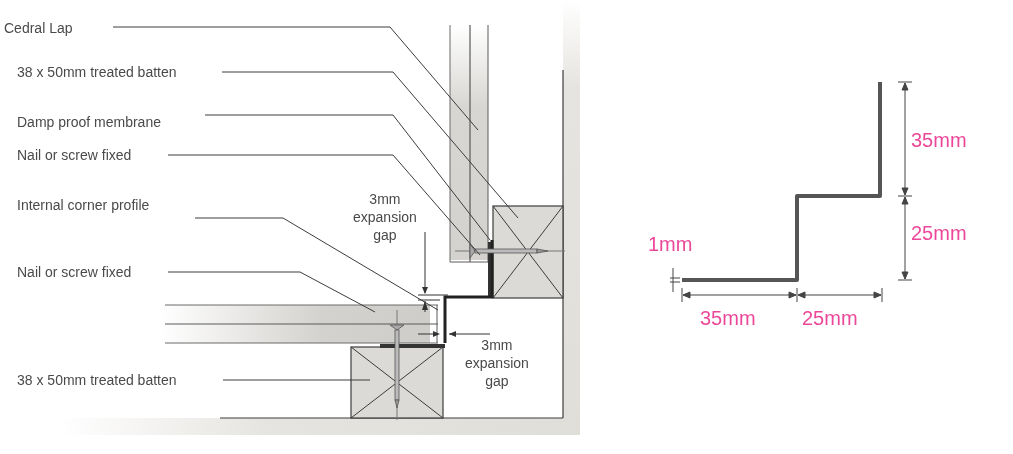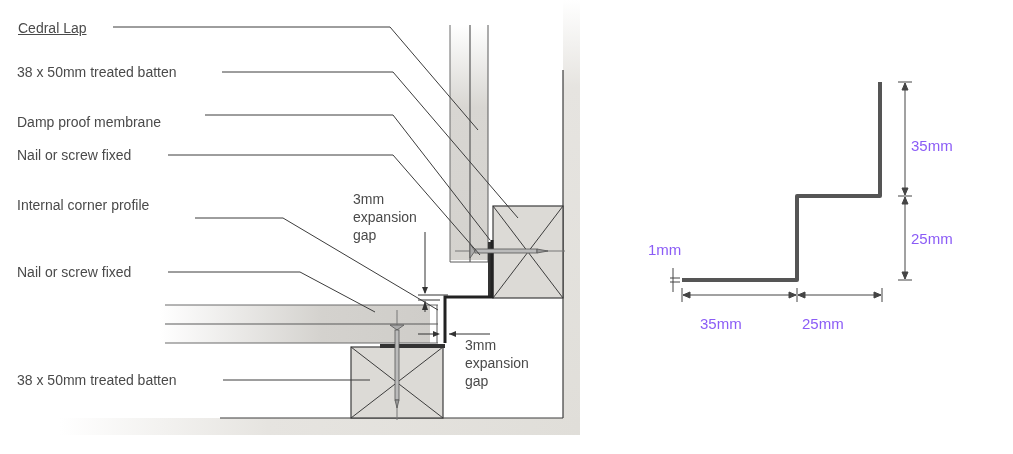--- a/index.html
+++ b/index.html
@@ -1,21 +1,21 @@
 <!DOCTYPE html>
 <html><head>
   <meta charset="utf-8">
   <style>
     html, body { margin: 0; padding: 0; background: #ffffff; }
     body { width: 1013px; height: 454px; position: relative; overflow: hidden;
            font-family: "Liberation Sans", sans-serif; }
     svg { position: absolute; left: 0; top: 0; }
     .lbl { position: absolute; font-size: 14px; color: #4a4a4a; white-space: nowrap; line-height: 16px; }
-    .dim { position: absolute; font-size: 15px; color: #8b5cf6; white-space: nowrap; line-height: 22px; margin-top: 6px; }
-    .gap { position: absolute; font-size: 14px; color: #4a4a4a; line-height: 18px; }
+    .dim { position: absolute; font-size: 20px; color: #ec4899; white-space: nowrap; line-height: 22px; }
+    .gap { position: absolute; font-size: 14px; color: #4a4a4a; line-height: 18px; text-align: center; }
   </style>
 </head>
 <body>
 
 <svg width="1013" height="454" viewBox="0 0 1013 454">
   <defs>
     <linearGradient id="hfade" x1="0" y1="0" x2="1" y2="0">
       <stop offset="0" stop-color="#ffffff"></stop>
       <stop offset="0.6" stop-color="#d4d2ce"></stop>
       <stop offset="1" stop-color="#cfcdc9"></stop>
@@ -129,21 +129,21 @@
       <path d="M805 292 L798 295 L805 298 Z"></path>
       <path d="M874 292 L881 295 L874 298 Z"></path>
 
       <line x1="670" y1="278" x2="680" y2="278"></line>
       <line x1="670" y1="282" x2="680" y2="282"></line>
       <line x1="673" y1="268" x2="673" y2="292"></line>
     </g>
   </g>
 </svg>
 
-<div class="lbl" style="left:18px;top:20px;text-decoration:underline;">Cedral Lap</div>
+<div class="lbl" style="left:4px;top:20px;">Cedral Lap</div>
 <div class="lbl" style="left:17px;top:64px;">38 x 50mm treated batten</div>
 <div class="lbl" style="left:17px;top:114px;">Damp proof membrane</div>
 <div class="lbl" style="left:17px;top:147px;">Nail or screw fixed</div>
 <div class="lbl" style="left:17px;top:197px;">Internal corner profile</div>
 <div class="lbl" style="left:17px;top:264px;">Nail or screw fixed</div>
 <div class="lbl" style="left:17px;top:372px;">38 x 50mm treated batten</div>
 
 <div class="gap" style="left:353px;top:190px;">
   <div>3mm</div>
   <div>expansion</div>

